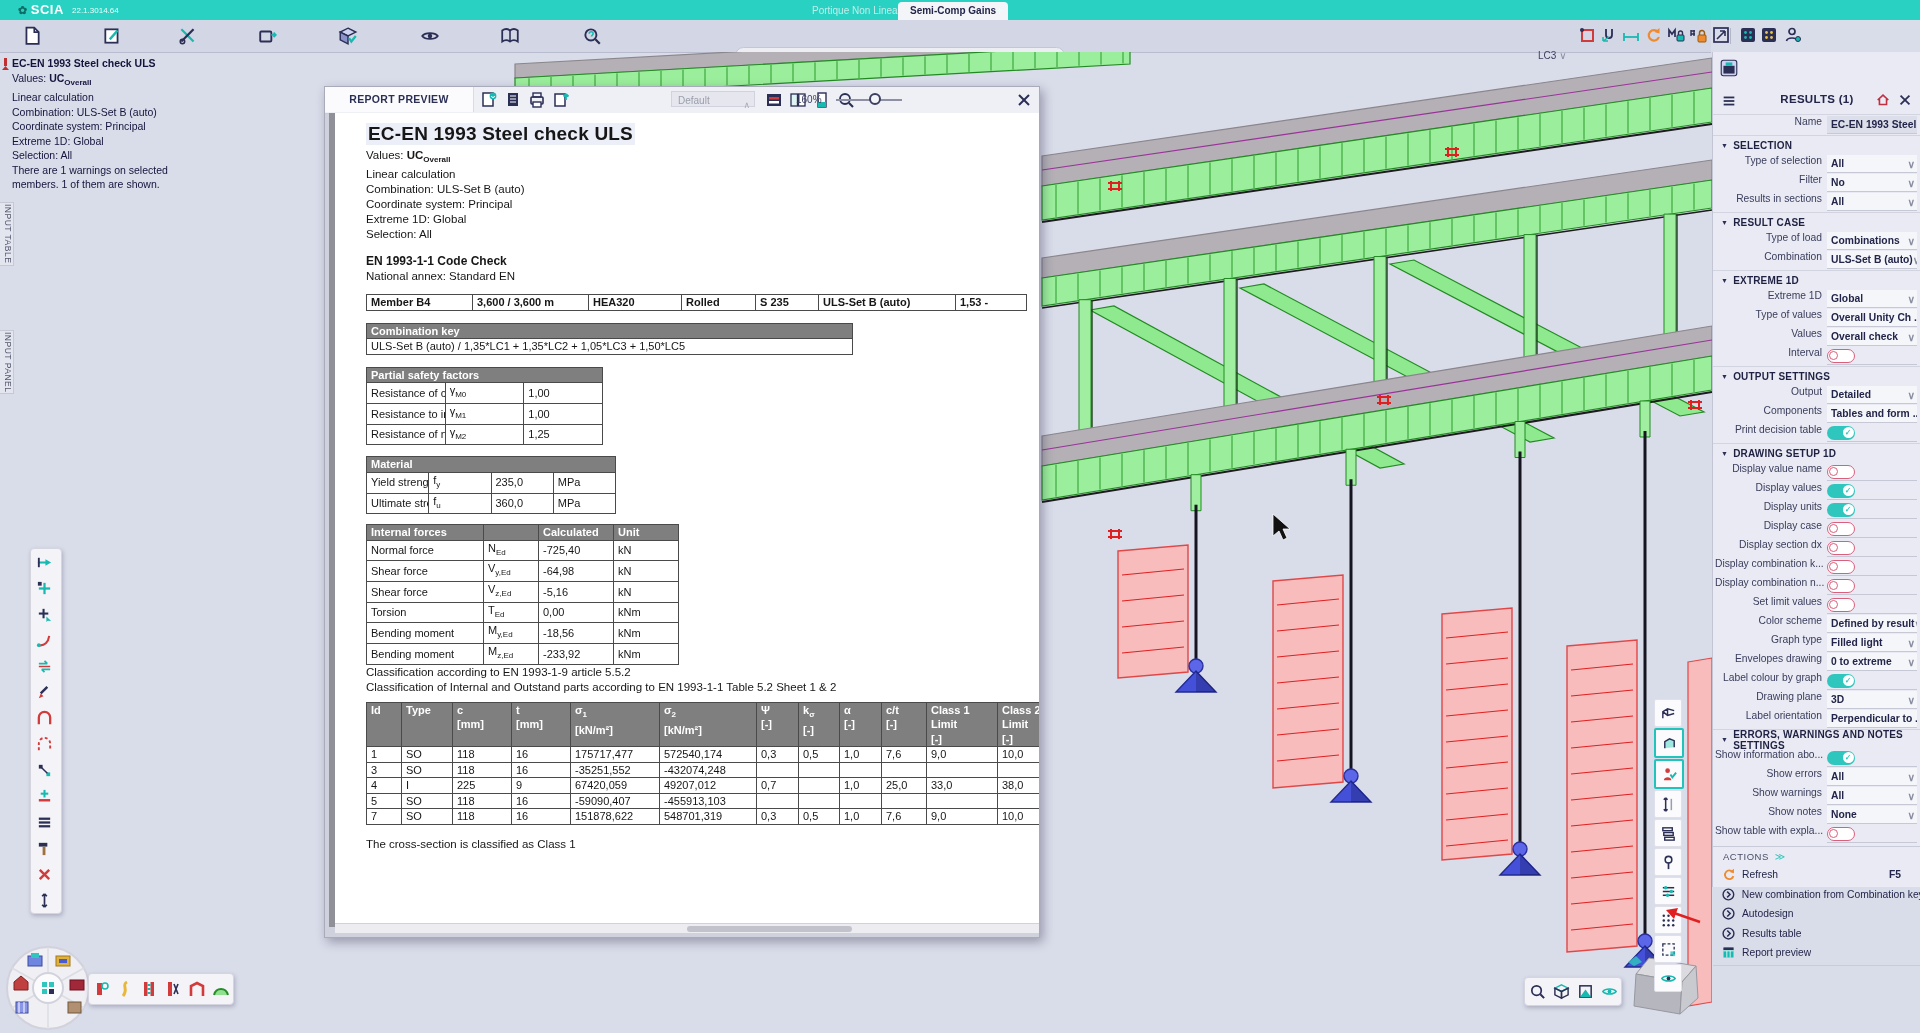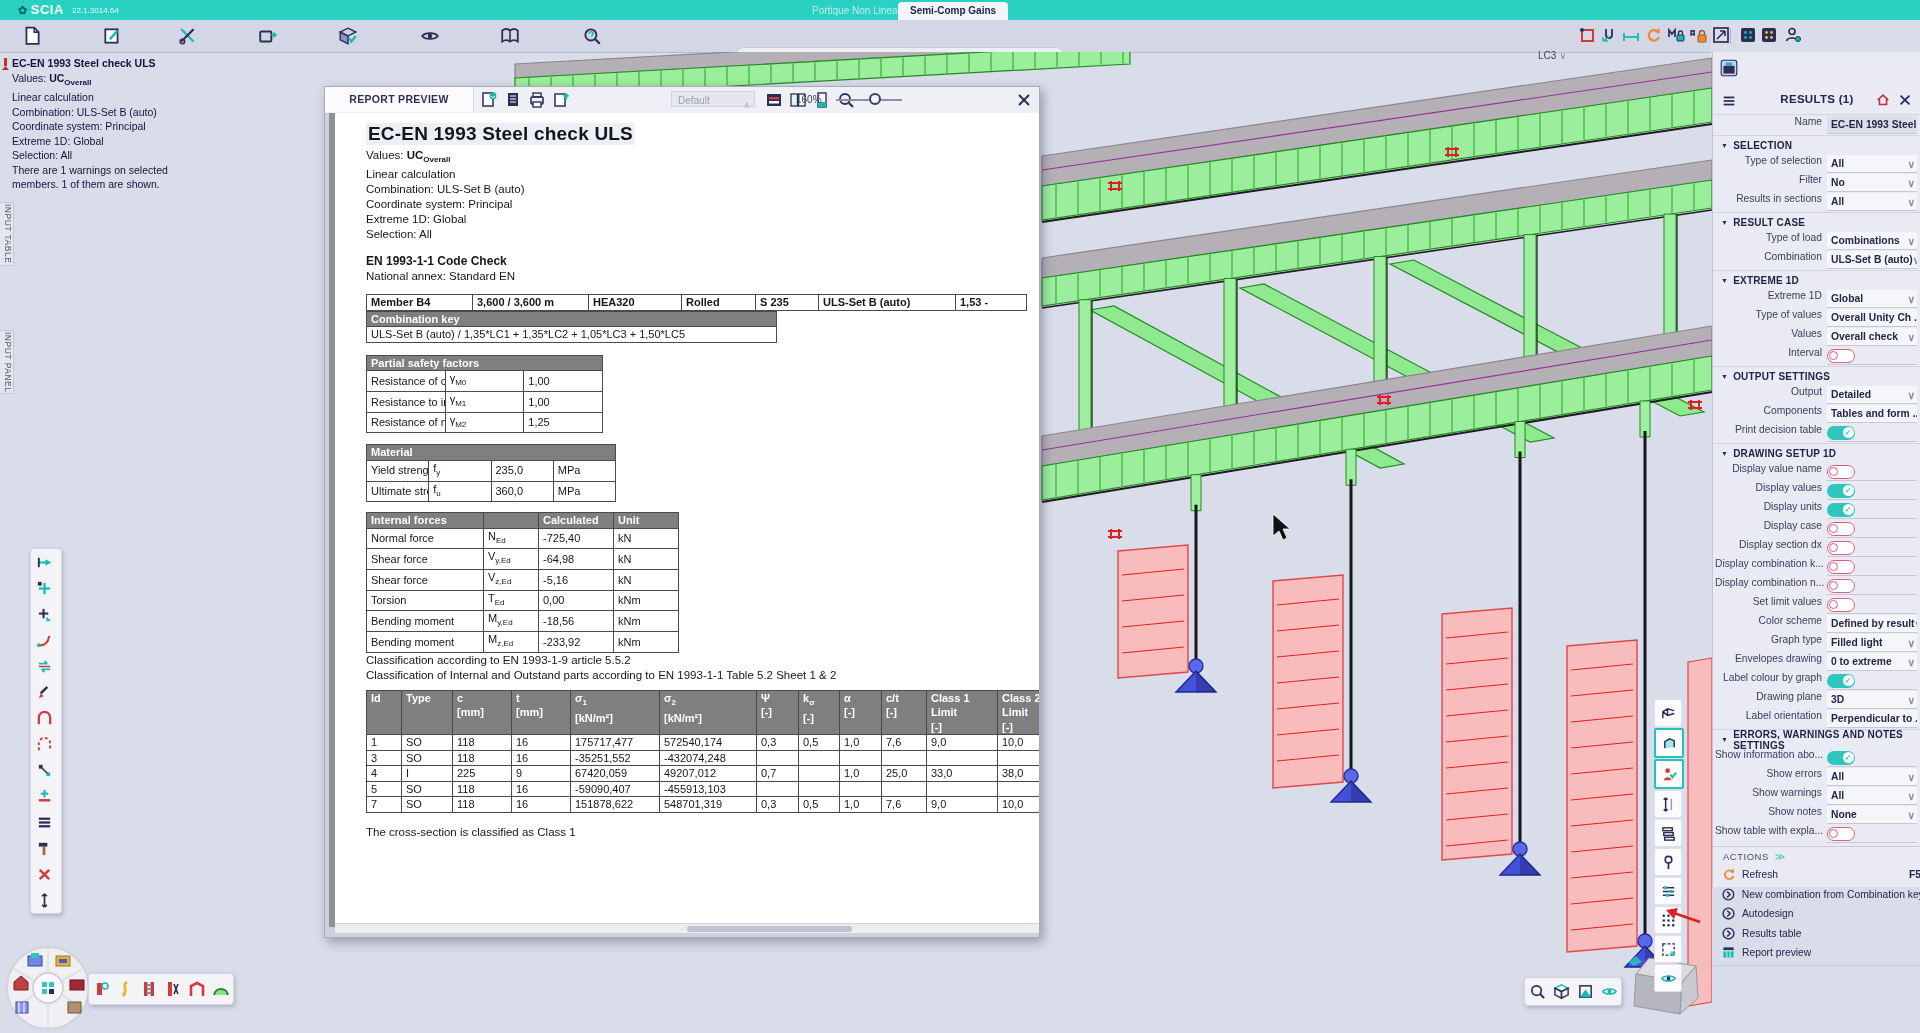--- a/index.html
+++ b/index.html
@@ -73,21 +73,21 @@
   .tog{width:28px;height:14px;border-radius:7px;position:relative;box-sizing:border-box;}
   .tog.on{background:#2fc7bd;}
   .tog.on .dot{position:absolute;right:1.5px;top:1.5px;width:11px;height:11px;border-radius:50%;background:#fff;color:#2fc7bd;font-size:8px;line-height:11px;text-align:center;font-weight:bold;}
   .tog.off{background:#fff;border:1.5px solid #d9607d;}
   .tog.off .dot{position:absolute;left:1px;top:1px;width:9px;height:9px;border-radius:50%;border:1.5px solid #d9607d;box-sizing:border-box;}
   .pactions{position:absolute;left:0;width:208px;}
   .pacthead{display:flex;align-items:center;height:18px;border-top:1px solid #c9cbd8;padding-left:10px;color:#4a4d68;font-size:9.5px;letter-spacing:.5px;}
   .pacthead .gg{color:#2fc7bd;margin-left:6px;font-size:10px;}
   .pact{display:flex;align-items:center;height:19.5px;padding-left:8px;color:#23254a;font-size:10.3px;}
   .pact .lbl{margin-left:6px;white-space:nowrap;overflow:hidden;}
-  .pact .sc{margin-left:auto;margin-right:0;font-weight:bold;color:#23254a;}
+  .pact .sc{margin-left:auto;margin-right:20px;font-weight:bold;color:#23254a;}
   .pbottom{position:absolute;left:0;width:208px;border-top:1px solid #c9cbd8;}
   
   #scene{position:absolute;left:0;top:52px;z-index:1;}
   .redarrow{position:absolute;z-index:4;}
 </style>
 </head>
 <body>
 
 <div id="root">
 
@@ -772,21 +772,21 @@
               <tr>
                 <td class="b" style="width:97px">Member B4</td>
                 <td class="b" style="width:107px">3,600 / 3,600 m</td>
                 <td class="b" style="width:84px">HEA320</td>
                 <td class="b" style="width:65px">Rolled</td>
                 <td class="b" style="width:54px">S 235</td>
                 <td class="b" style="width:128px">ULS-Set B (auto)</td>
                 <td class="b" style="width:62px">1,53 -</td>
               </tr>
             </tbody>
-          </table><table class="rtbl" style="margin-top:0;width:411px">
+          </table><table class="rtbl" style="margin-top:12px;width:487px">
             <tbody>
               <tr>
                 <td class="gh">Combination key</td>
               </tr>
               <tr>
                 <td style="white-space:normal;line-height:14.5px">ULS-Set B (auto) / 1,35*LC1 + 1,35*LC2 + 1,05*LC3 + 1,50*LC5</td>
               </tr>
             </tbody>
           </table><table class="rtbl" style="margin-top:12px;width:237px">
             <tbody>

